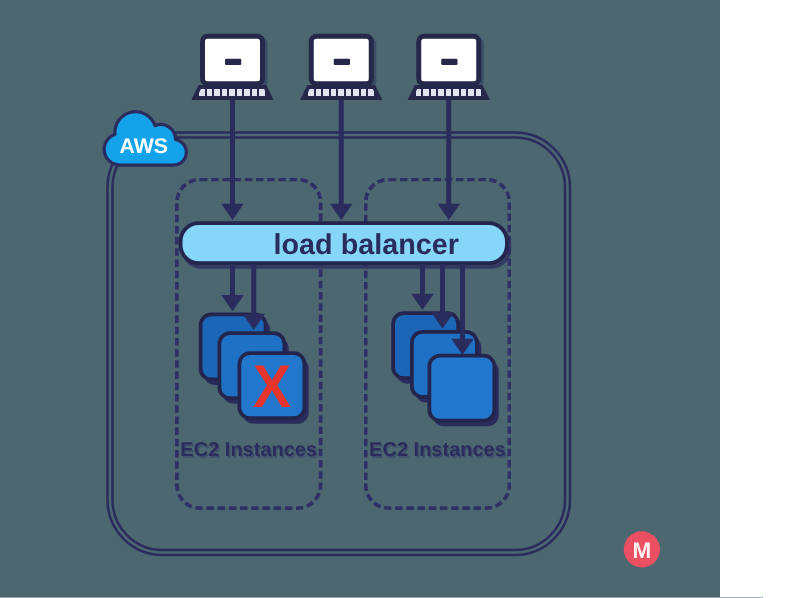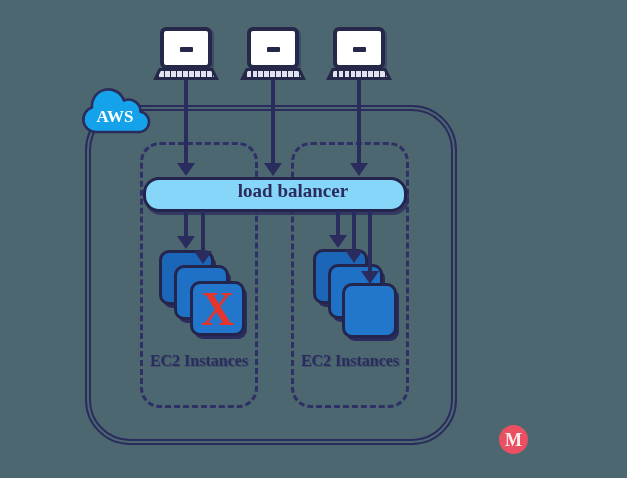--- a/index.html
+++ b/index.html
@@ -1,39 +1,39 @@
 <!DOCTYPE html>
 <html><head>
 <meta charset="utf-8">
 <style>
   html,body{margin:0;padding:0;}
   .stage{
-    position:relative;width:627px;height:478px;overflow:hidden;
+    position:relative;width:576px;height:478px;overflow:hidden;
     background:#4c6770;
-    font-family:Liberation Serif, serif;
+    font-family:Liberation Sans, sans-serif;
   }
   
   .aws-box{
     position:absolute;left:85px;top:105px;width:372px;height:340px;
     border:6px double #2b2c5e;border-radius:45px;box-sizing:border-box;z-index:1;
   }
   
   .cloud{position:absolute;left:78px;top:86px;width:78px;height:54px;z-index:4;}
   
   .zone{
     position:absolute;top:142px;width:118px;height:266px;
     border:3px dashed #2e3066;border-radius:20px;box-sizing:border-box;z-index:2;
   }
   .zone-a{left:140px;} .zone-b{left:291px;}
   
   .lb{
     position:absolute;left:143px;top:177px;width:264px;height:35px;
     background:#85d6f8;border:3px solid #23254d;border-radius:16px;box-sizing:border-box;
-    display:flex;align-items:flex-start;justify-content:center;
-    font-size:19px;font-weight:600;color:#2b2c5e;z-index:3;
+    display:flex;align-items:flex-end;justify-content:center;
+    font-size:23px;font-weight:600;color:#2b2c5e;z-index:3;
     box-shadow:2px 3px 0 rgba(43,44,94,.75);
     padding-left:36px;
   }
   
   .laptop{position:absolute;top:27px;width:66px;height:54px;z-index:4;}
   .lap-screen{
     position:absolute;left:7px;top:0;width:52px;height:42px;background:#fff;
     border:4px solid #262849;border-radius:6px;box-sizing:border-box;
     box-shadow:2px 2px 0 rgba(43,44,94,.45);
     display:flex;align-items:center;justify-content:center;

